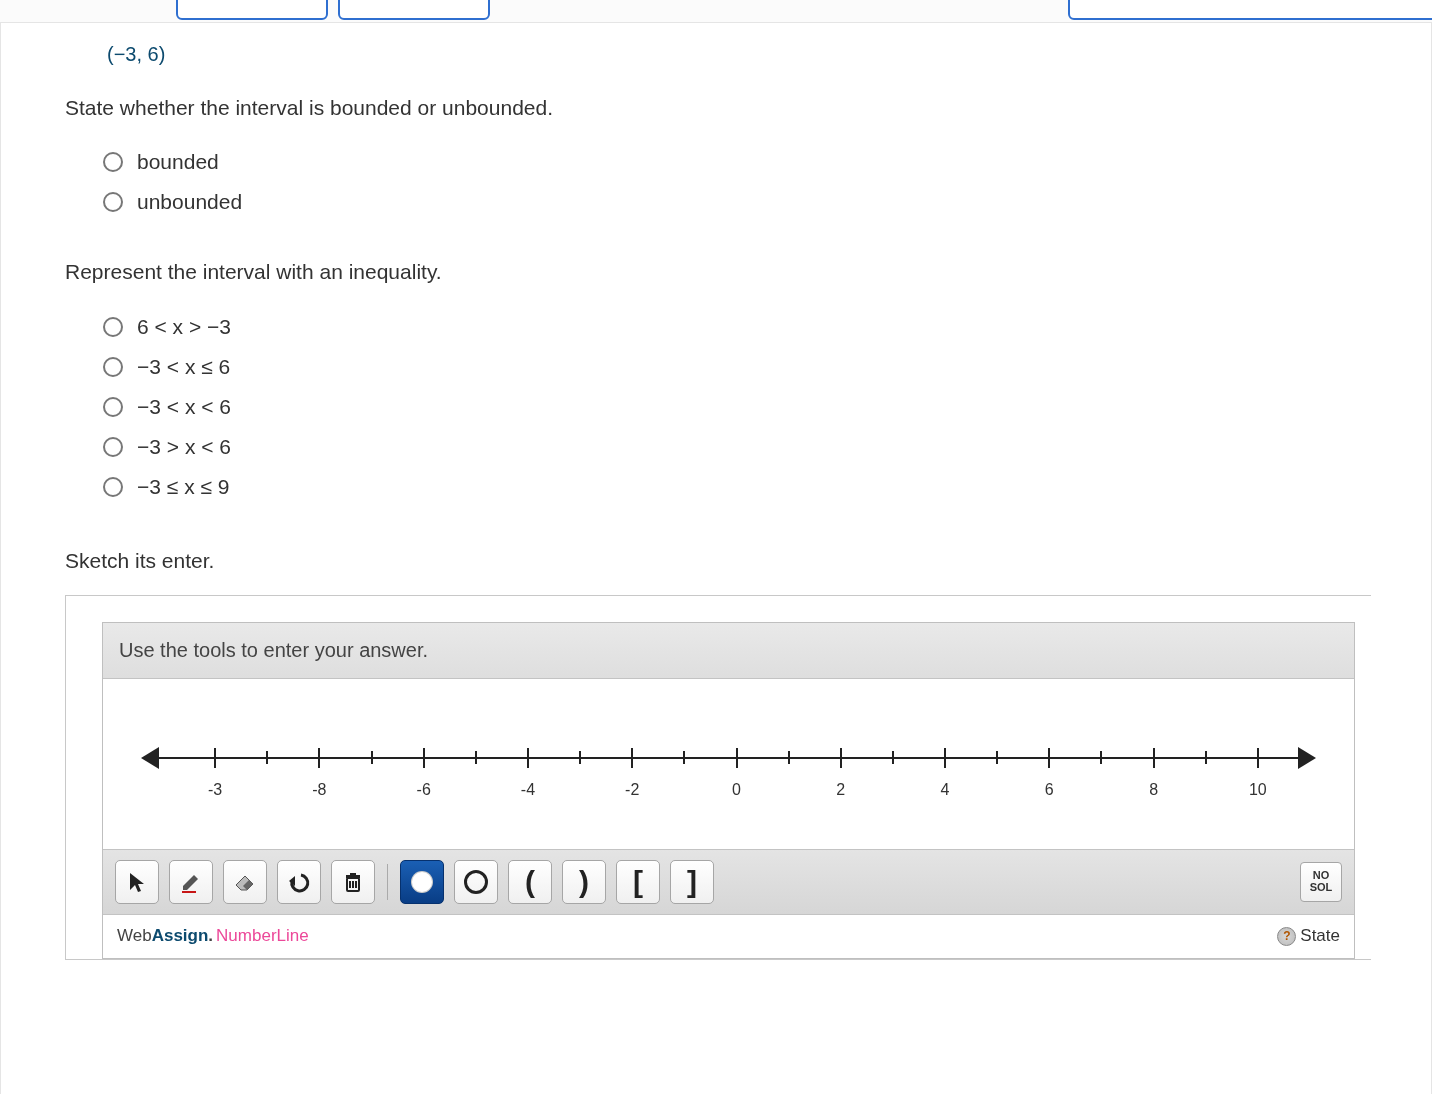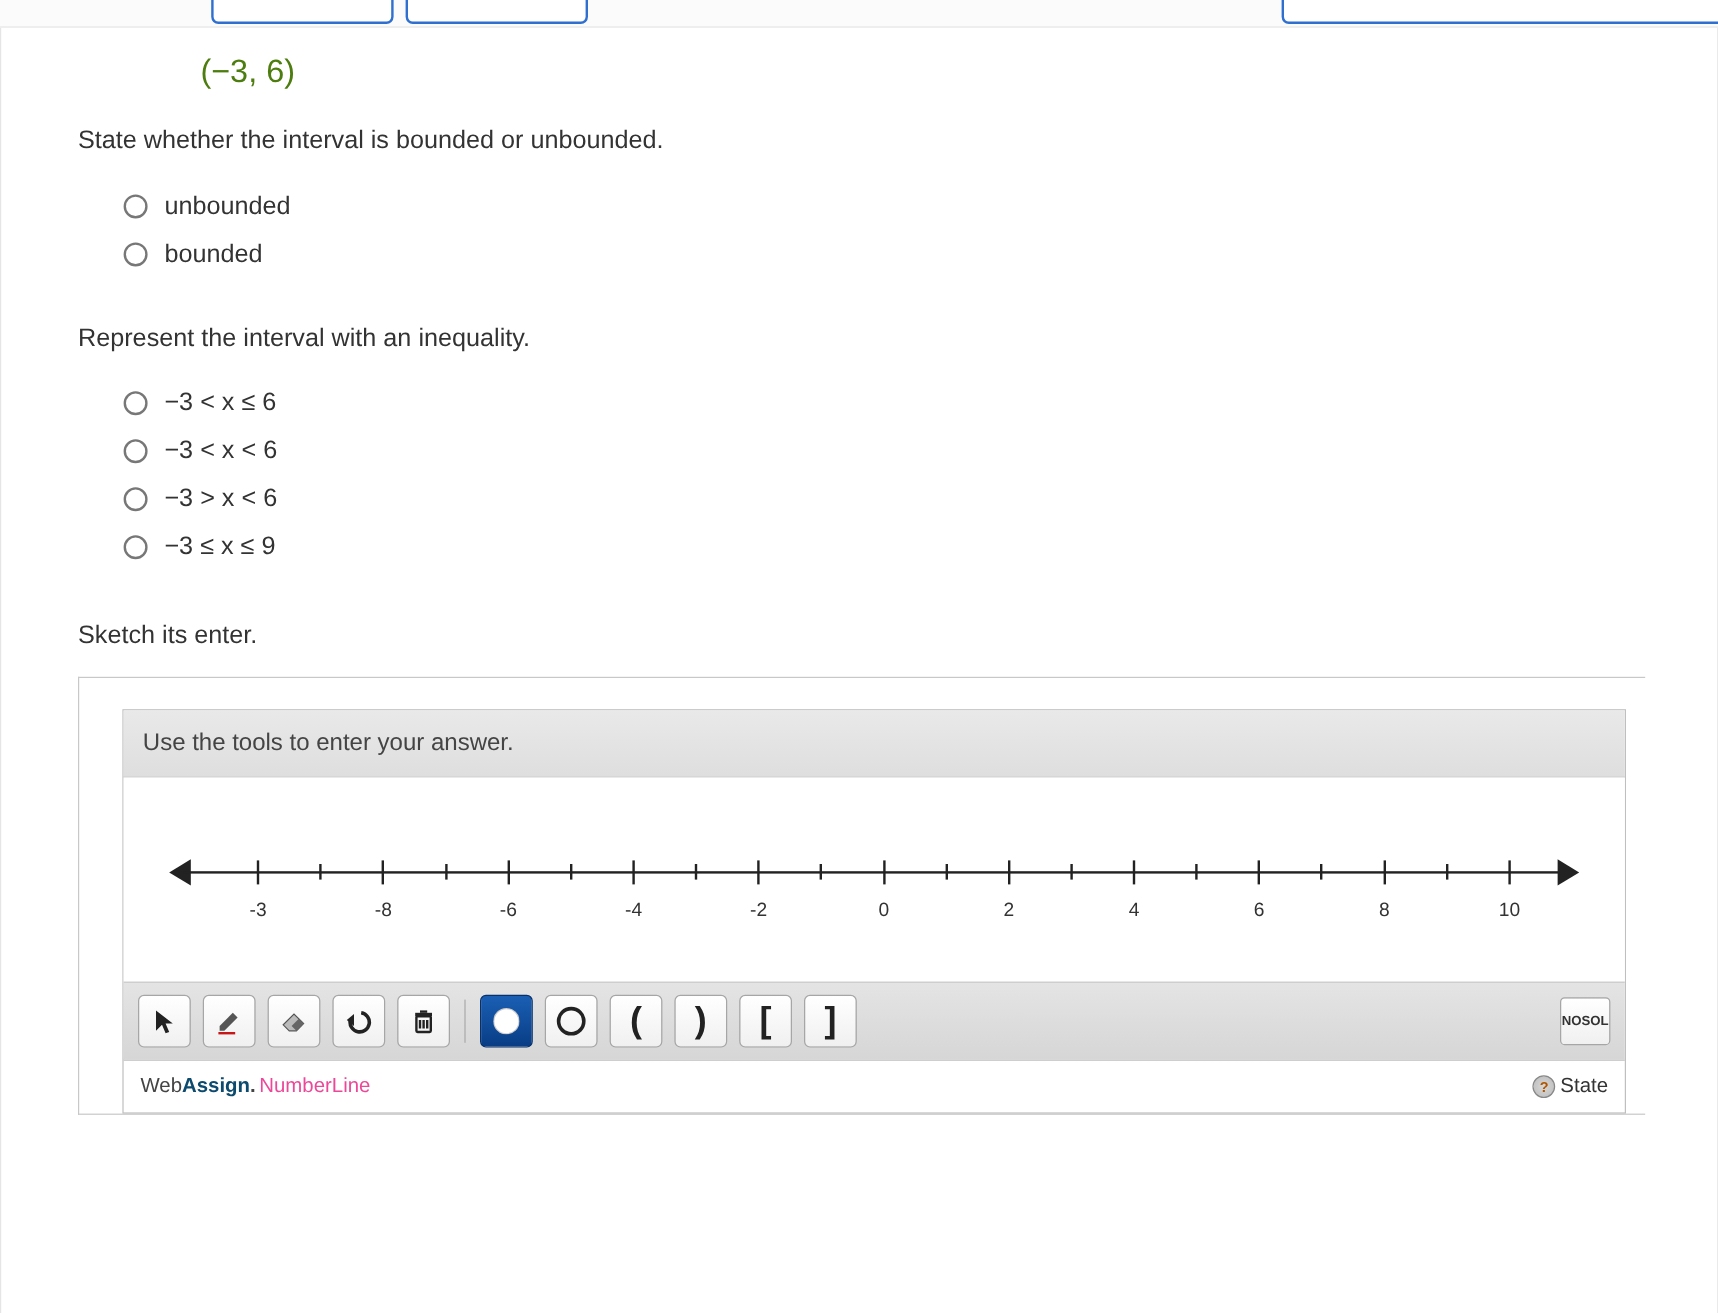--- a/index.html
+++ b/index.html
@@ -46,24 +46,24 @@
     min-height: 1070px;
   }
   .content {
     margin-left: 64px;
     margin-right: 60px;
     font-size: 21px;
     line-height: 1.35;
   }
   .content p { margin: 0 0 20px 0; }
   .interval-value {
-    color: #4d7c0f;
-    margin-left: 102px;
+    color: #0c4a6e;
+    margin-left: 42px;
     margin-bottom: 26px;
-    font-size: 27px;
+    font-size: 20px;
   }
   .radio-group { margin: 0 0 36px 38px; }
   .radio-group.compact { margin-bottom: 40px; }
   .radio-row {
     display: flex;
     align-items: center;
     height: 40px;
   }
   .radio-dot {
     display: inline-block;
@@ -167,21 +167,21 @@
   .tool-divider {
     width: 1px; height: 36px; background: #aaa;
     margin: 0 2px;
   }
   .nosol {
     margin-left: auto;
     width: 40px; height: 38px;
     background: linear-gradient(#fff, #f0f0f0);
     border: 1px solid #a6a6a6;
     border-radius: 4px;
-    display: flex; flex-direction: row;
+    display: flex; flex-direction: column;
     align-items: center; justify-content: center;
     font-size: 11px; line-height: 1.05; font-weight: 600;
   }
   .brand-row {
     padding: 10px 14px;
     display: flex;
     align-items: center;
     justify-content: space-between;
     font-size: 17px;
   }
@@ -231,31 +231,35 @@
 
 <div class="page-body">
   <div class="content">
     <div class="interval-value">(−3, 6)</div>
 
     <p>State whether the interval is bounded or unbounded.</p>
 
     <div class="radio-group">
       <div class="radio-row">
         <span class="radio-dot"></span>
+        <span class="radio-label">bounded</span>
+      </div>
+      <div class="radio-row">
+        <span class="radio-dot"></span>
         <span class="radio-label">unbounded</span>
       </div>
-      <div class="radio-row">
-        <span class="radio-dot"></span>
-        <span class="radio-label">bounded</span>
-      </div>
     </div>
 
     <p>Represent the interval with an inequality.</p>
 
     <div class="radio-group compact">
+      <div class="radio-row">
+        <span class="radio-dot"></span>
+        <span class="radio-label">6 &lt; x &gt; −3</span>
+      </div>
       <div class="radio-row">
         <span class="radio-dot"></span>
         <span class="radio-label">−3 &lt; x ≤ 6</span>
       </div>
       <div class="radio-row">
         <span class="radio-dot"></span>
         <span class="radio-label">−3 &lt; x &lt; 6</span>
       </div>
       <div class="radio-row">
         <span class="radio-dot"></span>

